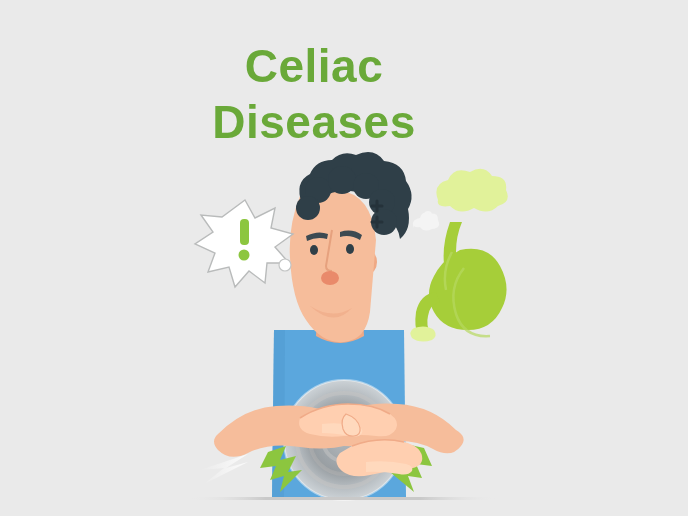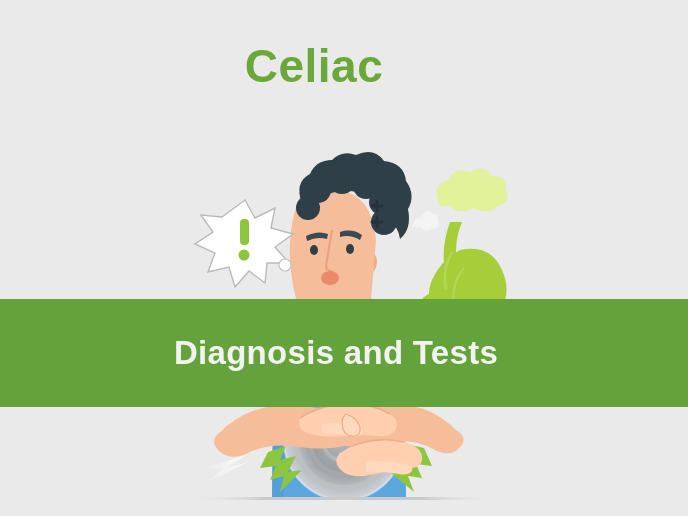--- a/index.html
+++ b/index.html
@@ -215,19 +215,17 @@
         <path d="M200 470 l48 -16 l-22 14 l22 -6 l-44 22 l20 -16 Z" fill="url(#boltFade)" opacity="0.9"></path>
       </g>
 
       <rect x="188" y="497" width="310" height="3" fill="url(#floorShadow)"></rect>
 
     </g>
   </svg>
 
   <div id="title-block">
     <span class="title-line">Celiac</span>
+    <span class="title-line">Diseases</span>
   </div>
 
-  <div id="banner">
-    <span id="banner-text">Diagnosis and Tests</span>
-  </div>
 
 </div>
 
 </body></html>

